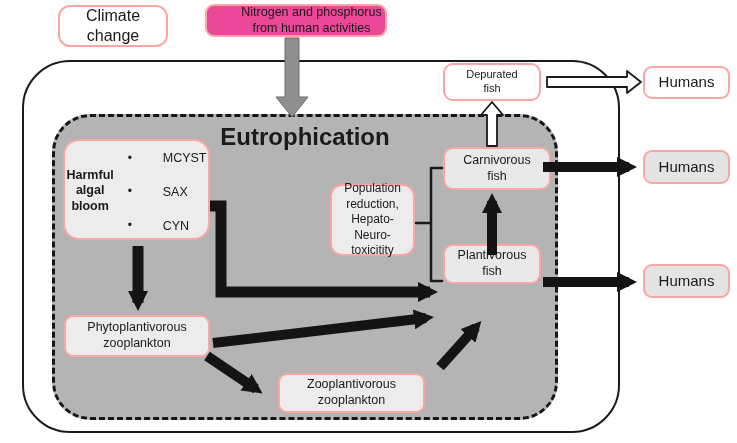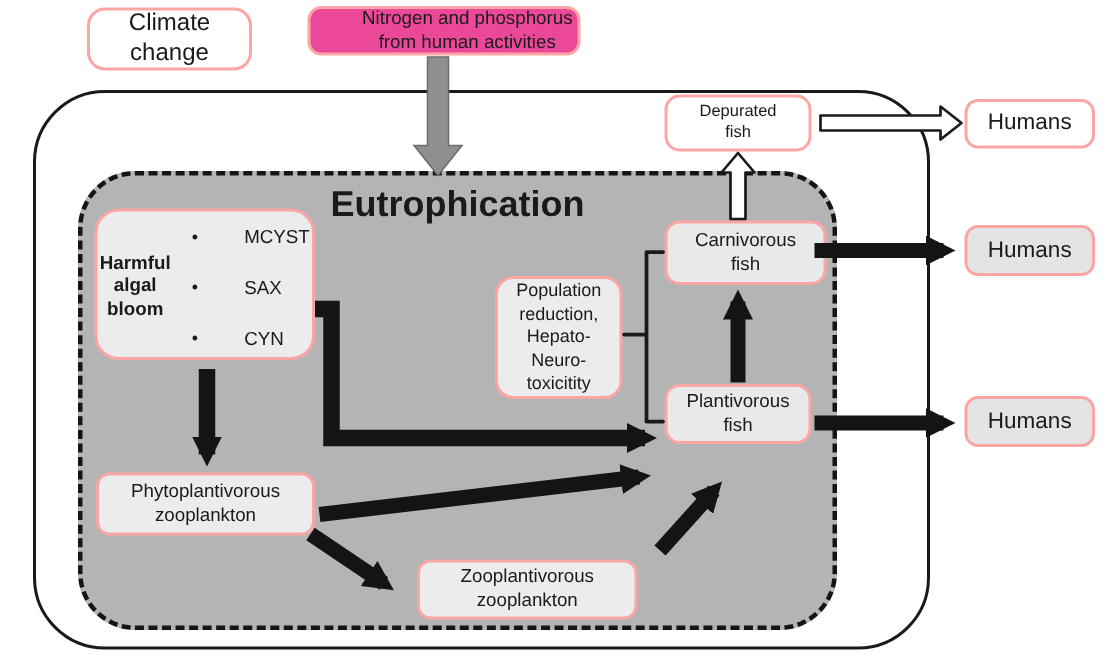--- a/index.html
+++ b/index.html
@@ -26,23 +26,23 @@
   #eutro{left:52px;top:114px;width:506px;height:306px;border:3px dashed #151515;border-radius:38px;background:#b4b4b4;position:absolute;box-sizing:border-box;}
   #eutro-title{position:absolute;left:52px;top:123px;width:506px;text-align:center;font-weight:bold;font-size:24px;}
 
   #algal-box{left:63px;top:139px;width:147px;height:101px;border-width:2.5px;border-radius:16px;
     flex-direction:row;justify-content:center;padding:7px 4px 4px 4px;font-size:12.5px;}
   .algal-head{font-weight:bold;display:block;}
   .toxin-list{width:100%;margin-top:2px;}
   .toxin-row{display:flex;align-items:center;text-align:left;padding-left:14px;line-height:1.45;}
   .toxin-bullet{width:35px;font-size:12px;}
 
-  #effects-box{left:330px;top:184px;width:85px;height:82px;font-size:12px;border-radius:12px;line-height:1.3;}
+  #effects-box{left:330px;top:184px;width:85px;height:72px;font-size:12px;border-radius:12px;line-height:1.3;}
   #carnivorous-box{left:443px;top:147px;width:108px;height:43px;font-size:12.5px;border-width:2.5px;background:#e9e9e9;}
-  #plantivorous-box{left:443px;top:256px;width:98px;height:40px;font-size:12.5px;border-width:2.5px;background:#e9e9e9;}
+  #plantivorous-box{left:443px;top:244px;width:98px;height:40px;font-size:12.5px;border-width:2.5px;background:#e9e9e9;}
   #depurated-box{left:443px;top:63px;width:98px;height:38px;font-size:11px;border-width:2.5px;}
   #phyto-box{left:64px;top:315px;width:146px;height:42px;font-size:12.5px;border-radius:9px;}
   #zoo-box{left:278px;top:373px;width:147px;height:40px;font-size:12.5px;border-radius:9px;}
 
   #humans-top{left:643px;top:66px;width:87px;height:33px;font-size:15px;border-width:2.5px;border-radius:9px;}
   #humans-mid{left:643px;top:150px;width:87px;height:34px;font-size:15px;border-width:2.5px;border-radius:9px;}
   #humans-bot{left:643px;top:264px;width:87px;height:34px;font-size:15px;border-width:2.5px;border-radius:9px;}
 
   #arrow-layer{position:absolute;left:0;top:0;width:737px;height:443px;pointer-events:none;}
   .barrow{stroke:#141414;fill:none;}

